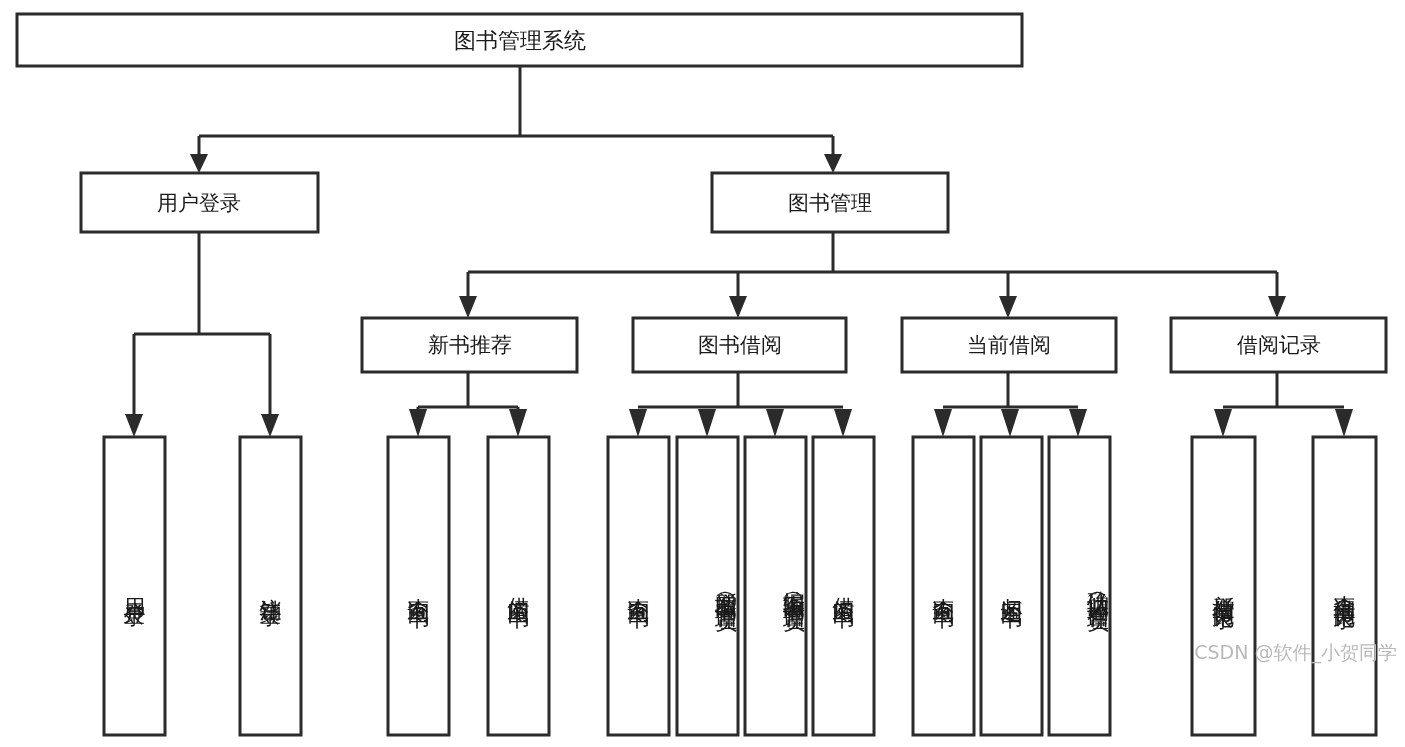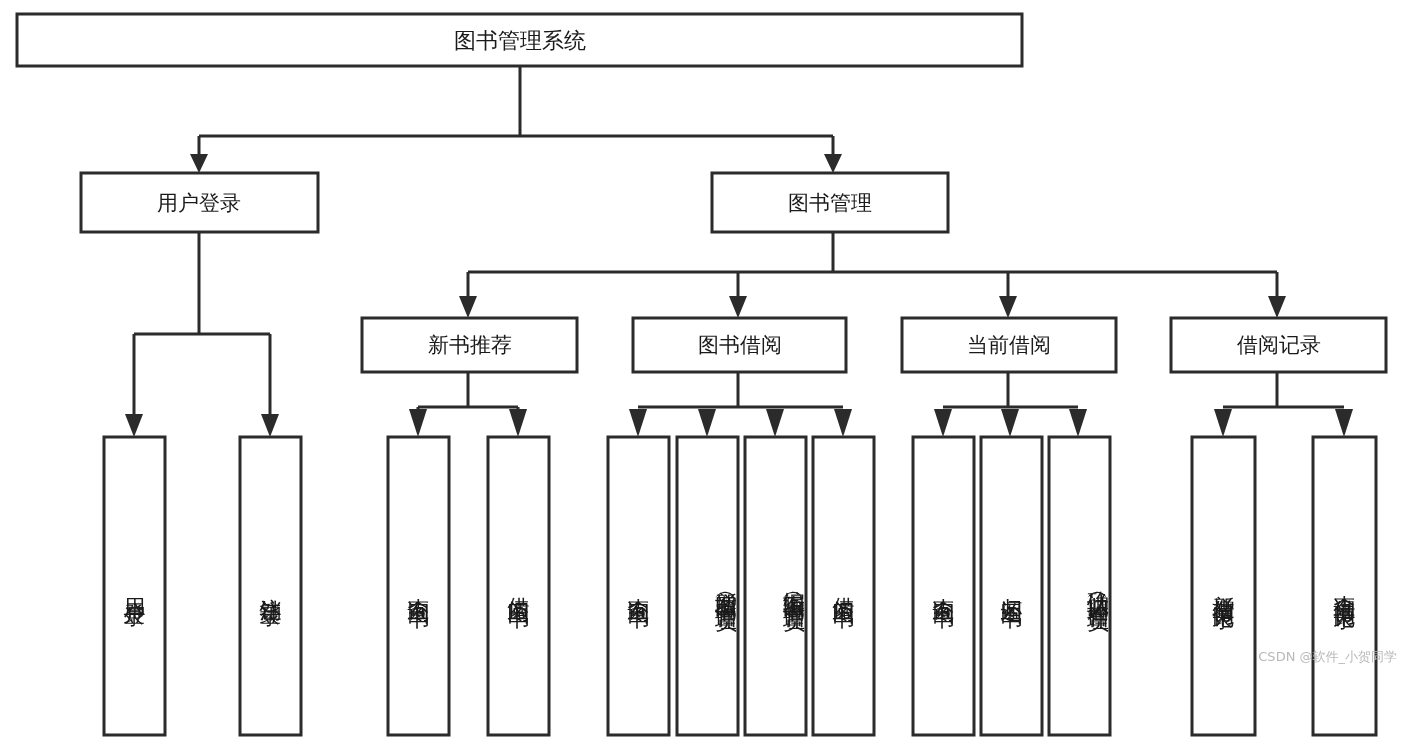--- a/index.html
+++ b/index.html
@@ -67,21 +67,21 @@
     text-align: center;
     white-space: nowrap;
     pointer-events: none;
     user-select: none;
   }
   .watermark {
     position: absolute;
     right: 8px;
     bottom: 4px;
     font-family: "DejaVu Sans", "Liberation Sans", sans-serif;
-    font-size: 13px;
+    font-size: 19px;
     color: #b9b9b9;
     white-space: nowrap;
     user-select: none;
   }
 </style>
 </head>
 <body>
 
 <div id="diagram-root">
 

